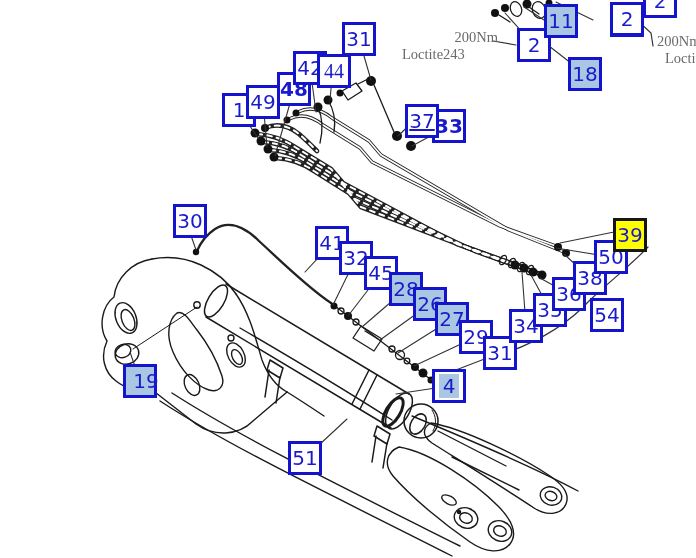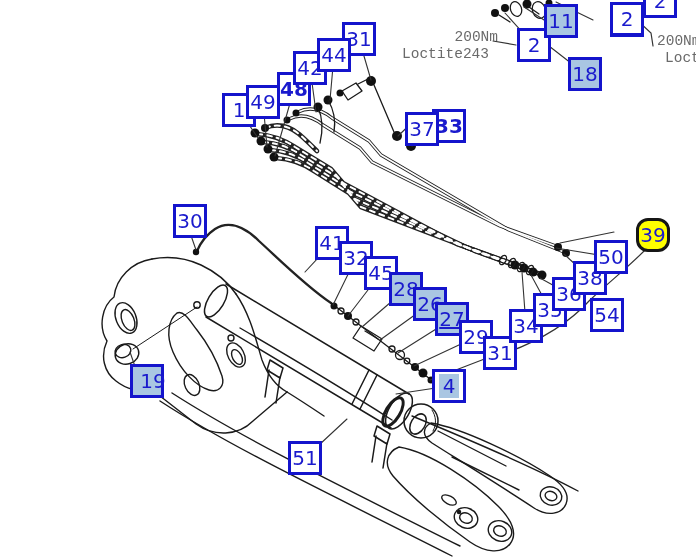--- a/index.html
+++ b/index.html
@@ -13,21 +13,21 @@
     border:3px solid #1414cc;background:#ffffff;color:#1a1acd;
     display:flex;align-items:center;justify-content:center;
     font-size:20px;line-height:1;font-family:"DejaVu Sans",sans-serif;
     cursor:pointer;user-select:none;
   }
   .callout.highlight{background:#a9c6e2;}
   .callout.selected{background:#ffff00;border-color:#161616;}
   .callout.band{background:#ffffff;}
   .callout.band .band-inner{background:#a9c6e2;padding:2px 4px;}
   .note{
-    position:absolute;color:#6a6a6a;font-family:Liberation Mono, monospace;
+    position:absolute;color:#6a6a6a;font-family:Liberation Serif, serif;
     font-size:14.5px;line-height:17px;white-space:nowrap;
   }
   .note .l1{display:block;}
   .note .l2{display:block;}
   .note.left-note{width:96px;}
   .note.left-note .l1{text-align:right;}
   .note.right-note .l2{padding-left:8px;}
 </style>
 </head>
 <body>
@@ -240,44 +240,44 @@
     <span class="l1">200Nm</span>
     <span class="l2">Loctite243</span>
   </div>
 
   <div id="callout-layer">
       <div class="callout default" style="left: 222px; top: 93px;">1</div>
       <div class="callout default" style="left: 246px; top: 85px;">49</div>
       <div class="callout default" style="left: 277px; top: 72px; font-weight: bold;">48</div>
       <div class="callout default" style="left: 342px; top: 22px;">31</div>
       <div class="callout default" style="left: 293px; top: 51px;">42</div>
-      <div class="callout default" style="left: 317px; top: 38px;">44</div>
+      <div class="callout default" style="left: 317px; top: 54px; font-family: Liberation Serif, serif;">44</div>
       <div class="callout default" style="left: 432px; top: 109px; font-weight: bold;">33</div>
-      <div class="callout default" style="left: 405px; top: 112px;">37</div>
+      <div class="callout default" style="left: 405px; top: 104px; text-decoration: underline;">37</div>
       <div class="callout default" style="left: 517px; top: 28px;">2</div>
       <div class="callout highlight" style="left: 544px; top: 4px;">11</div>
       <div class="callout highlight" style="left: 610px; top: 3px;">25</div>
       <div class="callout default" style="left: 610px; top: 2px;">2</div>
       <div class="callout default" style="left: 643px; top: -16px;">2</div>
       <div class="callout highlight" style="left: 568px; top: 57px;">18</div>
       <div class="callout default" style="left: 173px; top: 204px;">30</div>
       <div class="callout default" style="left: 315px; top: 226px;">41</div>
       <div class="callout default" style="left: 339px; top: 241px;">32</div>
       <div class="callout default" style="left: 364px; top: 256px;">45</div>
       <div class="callout highlight" style="left: 389px; top: 272px;">28</div>
       <div class="callout highlight" style="left: 413px; top: 287px;">26</div>
-      <div class="callout highlight" style="left: 435px; top: 302px; text-decoration: underline;">27</div>
+      <div class="callout highlight" style="left: 435px; top: 302px;">27</div>
       <div class="callout default" style="left: 459px; top: 320px;">29</div>
       <div class="callout default" style="left: 483px; top: 336px;">31</div>
       <div class="callout default" style="left: 509px; top: 309px;">34</div>
       <div class="callout default" style="left: 533px; top: 293px;">35</div>
       <div class="callout default" style="left: 552px; top: 277px;">36</div>
       <div class="callout default" style="left: 573px; top: 261px;">38</div>
       <div class="callout default" style="left: 594px; top: 240px;">50</div>
-      <div class="callout selected" style="left: 636px; top: 218px; border-radius: 12px;">39</div>
+      <div class="callout selected" style="left: 613px; top: 218px;">39</div>
       <div class="callout default" style="left: 590px; top: 298px;">54</div>
-      <div class="callout highlight" style="left: 130px; top: 364px; padding-left: 12px;">19</div>
+      <div class="callout highlight" style="left: 123px; top: 364px; padding-left: 12px;">19</div>
       <div class="callout default" style="left: 288px; top: 441px;">51</div>
       <div class="callout band" style="left: 432px; top: 369px;">
         <span class="band-inner">4</span>
       </div>
     </div>
 </div>
 
 </body></html>

